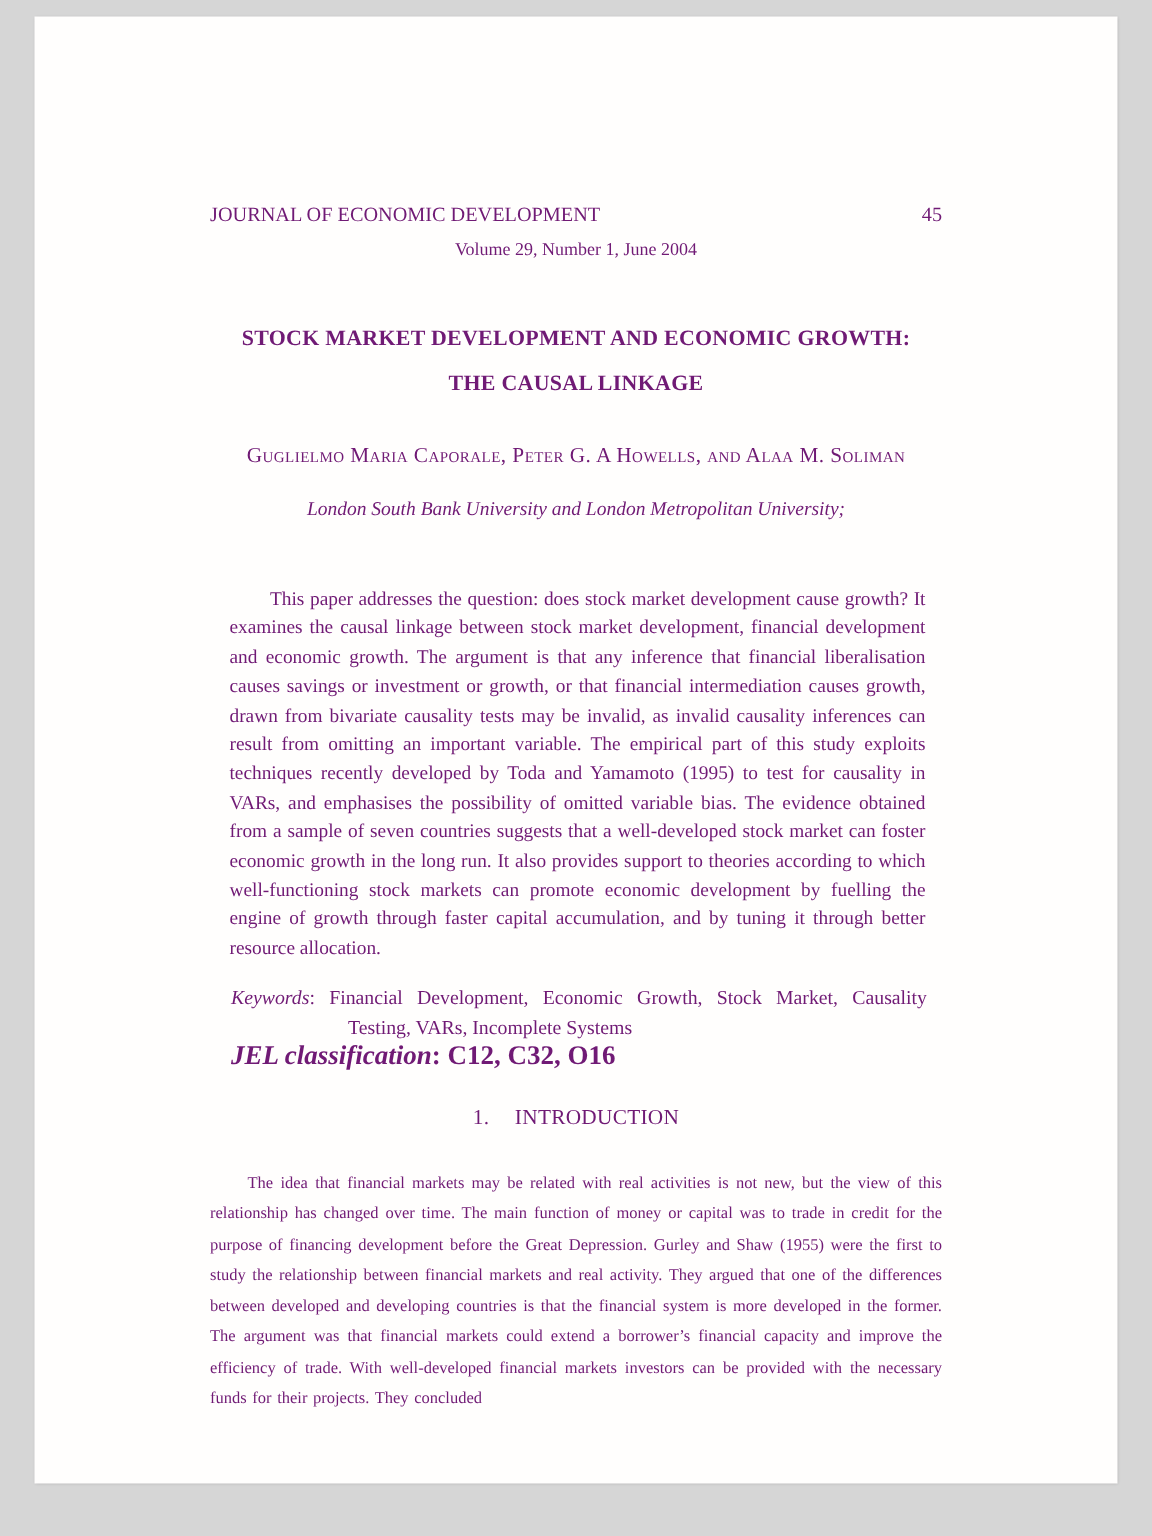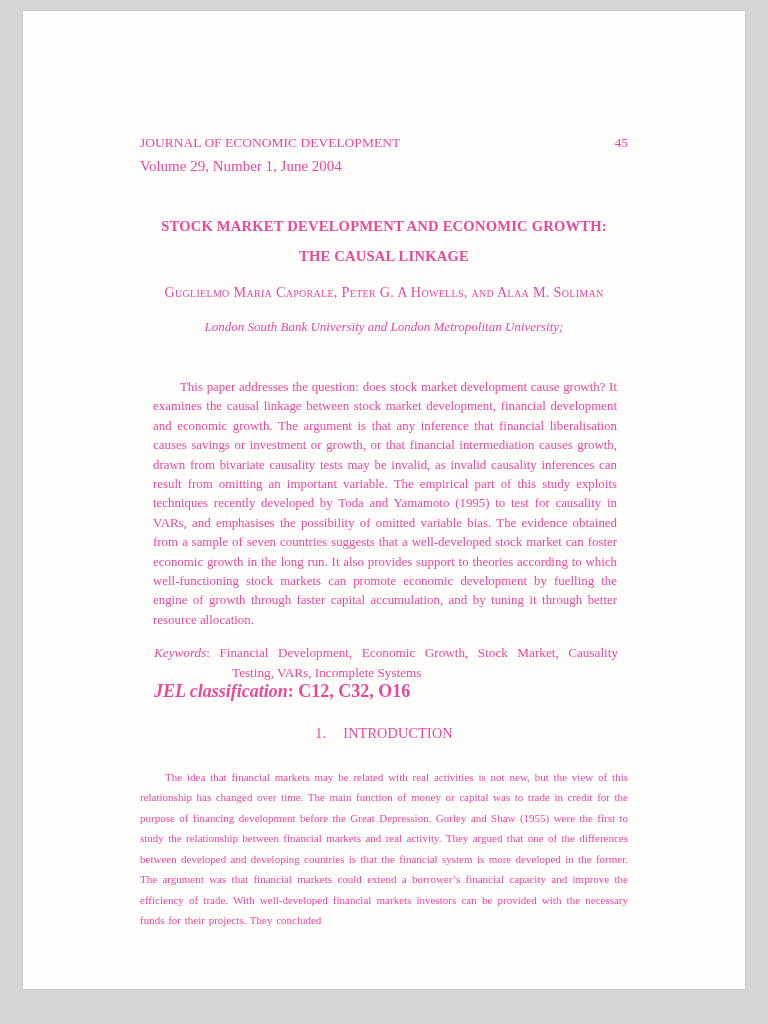--- a/index.html
+++ b/index.html
@@ -8,28 +8,28 @@
     background: #d6d6d6;
     font-family: "Liberation Serif", "DejaVu Serif", serif;
   }
   .canvas { position: relative; width: 768px; height: 1024px; background: #d6d6d6; overflow: hidden; }
   .page {
     position: absolute; left: 23px; top: 11px;
     width: 722px; height: 978px;
     background: #fffefd;
     box-shadow: 0 0 2px rgba(0,0,0,0.18);
   }
-  .content { padding: 124px 117px 0 117px; color: #ec4899; }
+  .content { padding: 124px 117px 0 117px; color: #701a75; }
 
   .header-row { display: flex; justify-content: space-between; font-size: 13.5px; line-height: 16px; }
-  .volume { margin-top: 7px; font-size: 15px; line-height: 16px; }
+  .volume { margin-top: 7px; font-size: 12px; line-height: 16px; text-align: center; }
 
   .title { margin-top: 37px; text-align: center; font-weight: bold; font-size: 14.6px; line-height: 30px; letter-spacing: 0.2px; }
 
-  .authors { margin-top: 12px; text-align: center; font-variant: small-caps; font-size: 14.2px; letter-spacing: 0.3px; line-height: 18px; }
+  .authors { margin-top: 24px; text-align: center; font-variant: small-caps; font-size: 14.2px; letter-spacing: 0.3px; line-height: 18px; }
 
   .affil { margin-top: 13px; text-align: center; font-style: italic; font-size: 13px; line-height: 26px; }
 
   .abstract {
     margin: 38px 11px 0 13px;
     font-size: 12.9px; line-height: 19.4px;
     text-align: justify; text-indent: 27px;
   }
 
   .keywords {

